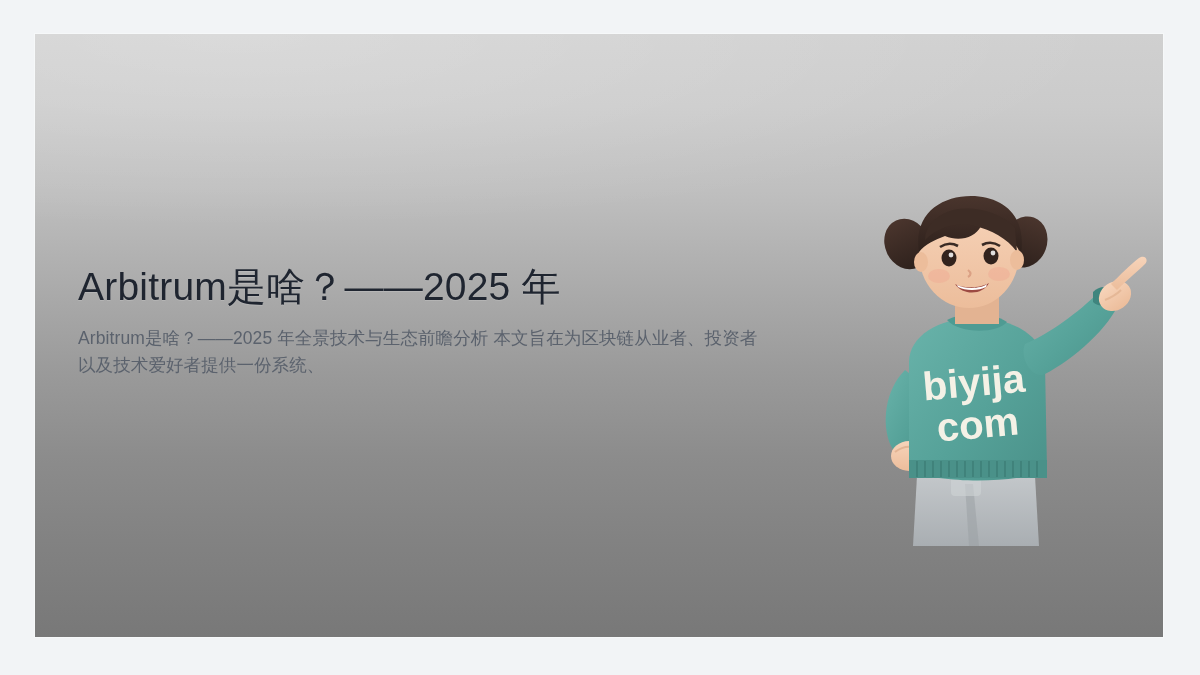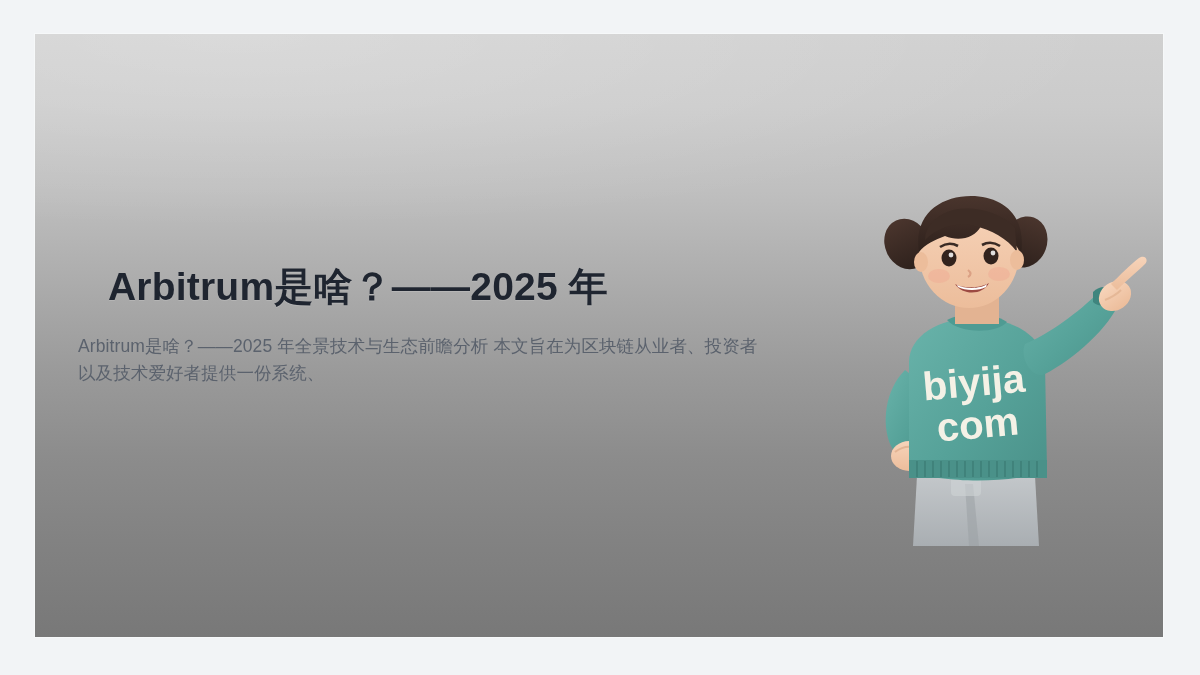--- a/index.html
+++ b/index.html
@@ -22,27 +22,26 @@
   
   #sheen{
     position:absolute;left:0;top:0;width:100%;height:55%;
     background:radial-gradient(120% 90% at 18% 0%, rgba(255,255,255,.22) 0%, rgba(255,255,255,0) 65%);
     pointer-events:none;
   }
 
   
   #textblock{position:absolute;left:43px;top:228px;width:700px;}
   .title-line{
-    font-size:39px;line-height:49px;font-weight:bold;
+    font-size:39px;line-height:49px;font-weight:normal;
     color:#1f2530;letter-spacing:.2px;white-space:nowrap;
     text-shadow:0 1px 0 rgba(255,255,255,.14);
-    margin-left:30px;
   }
   #subtitle{
-    margin-top:22px;width:688px;
+    margin-top:14px;width:688px;
     font-size:17.5px;line-height:27px;color:#5b626d;
     letter-spacing:.1px;
   }
 
   
   #photo{position:absolute;left:812px;top:150px;width:300px;height:370px;}
   #photo svg{display:block;width:100%;height:100%;}
 </style>
 </head>
 <body>

